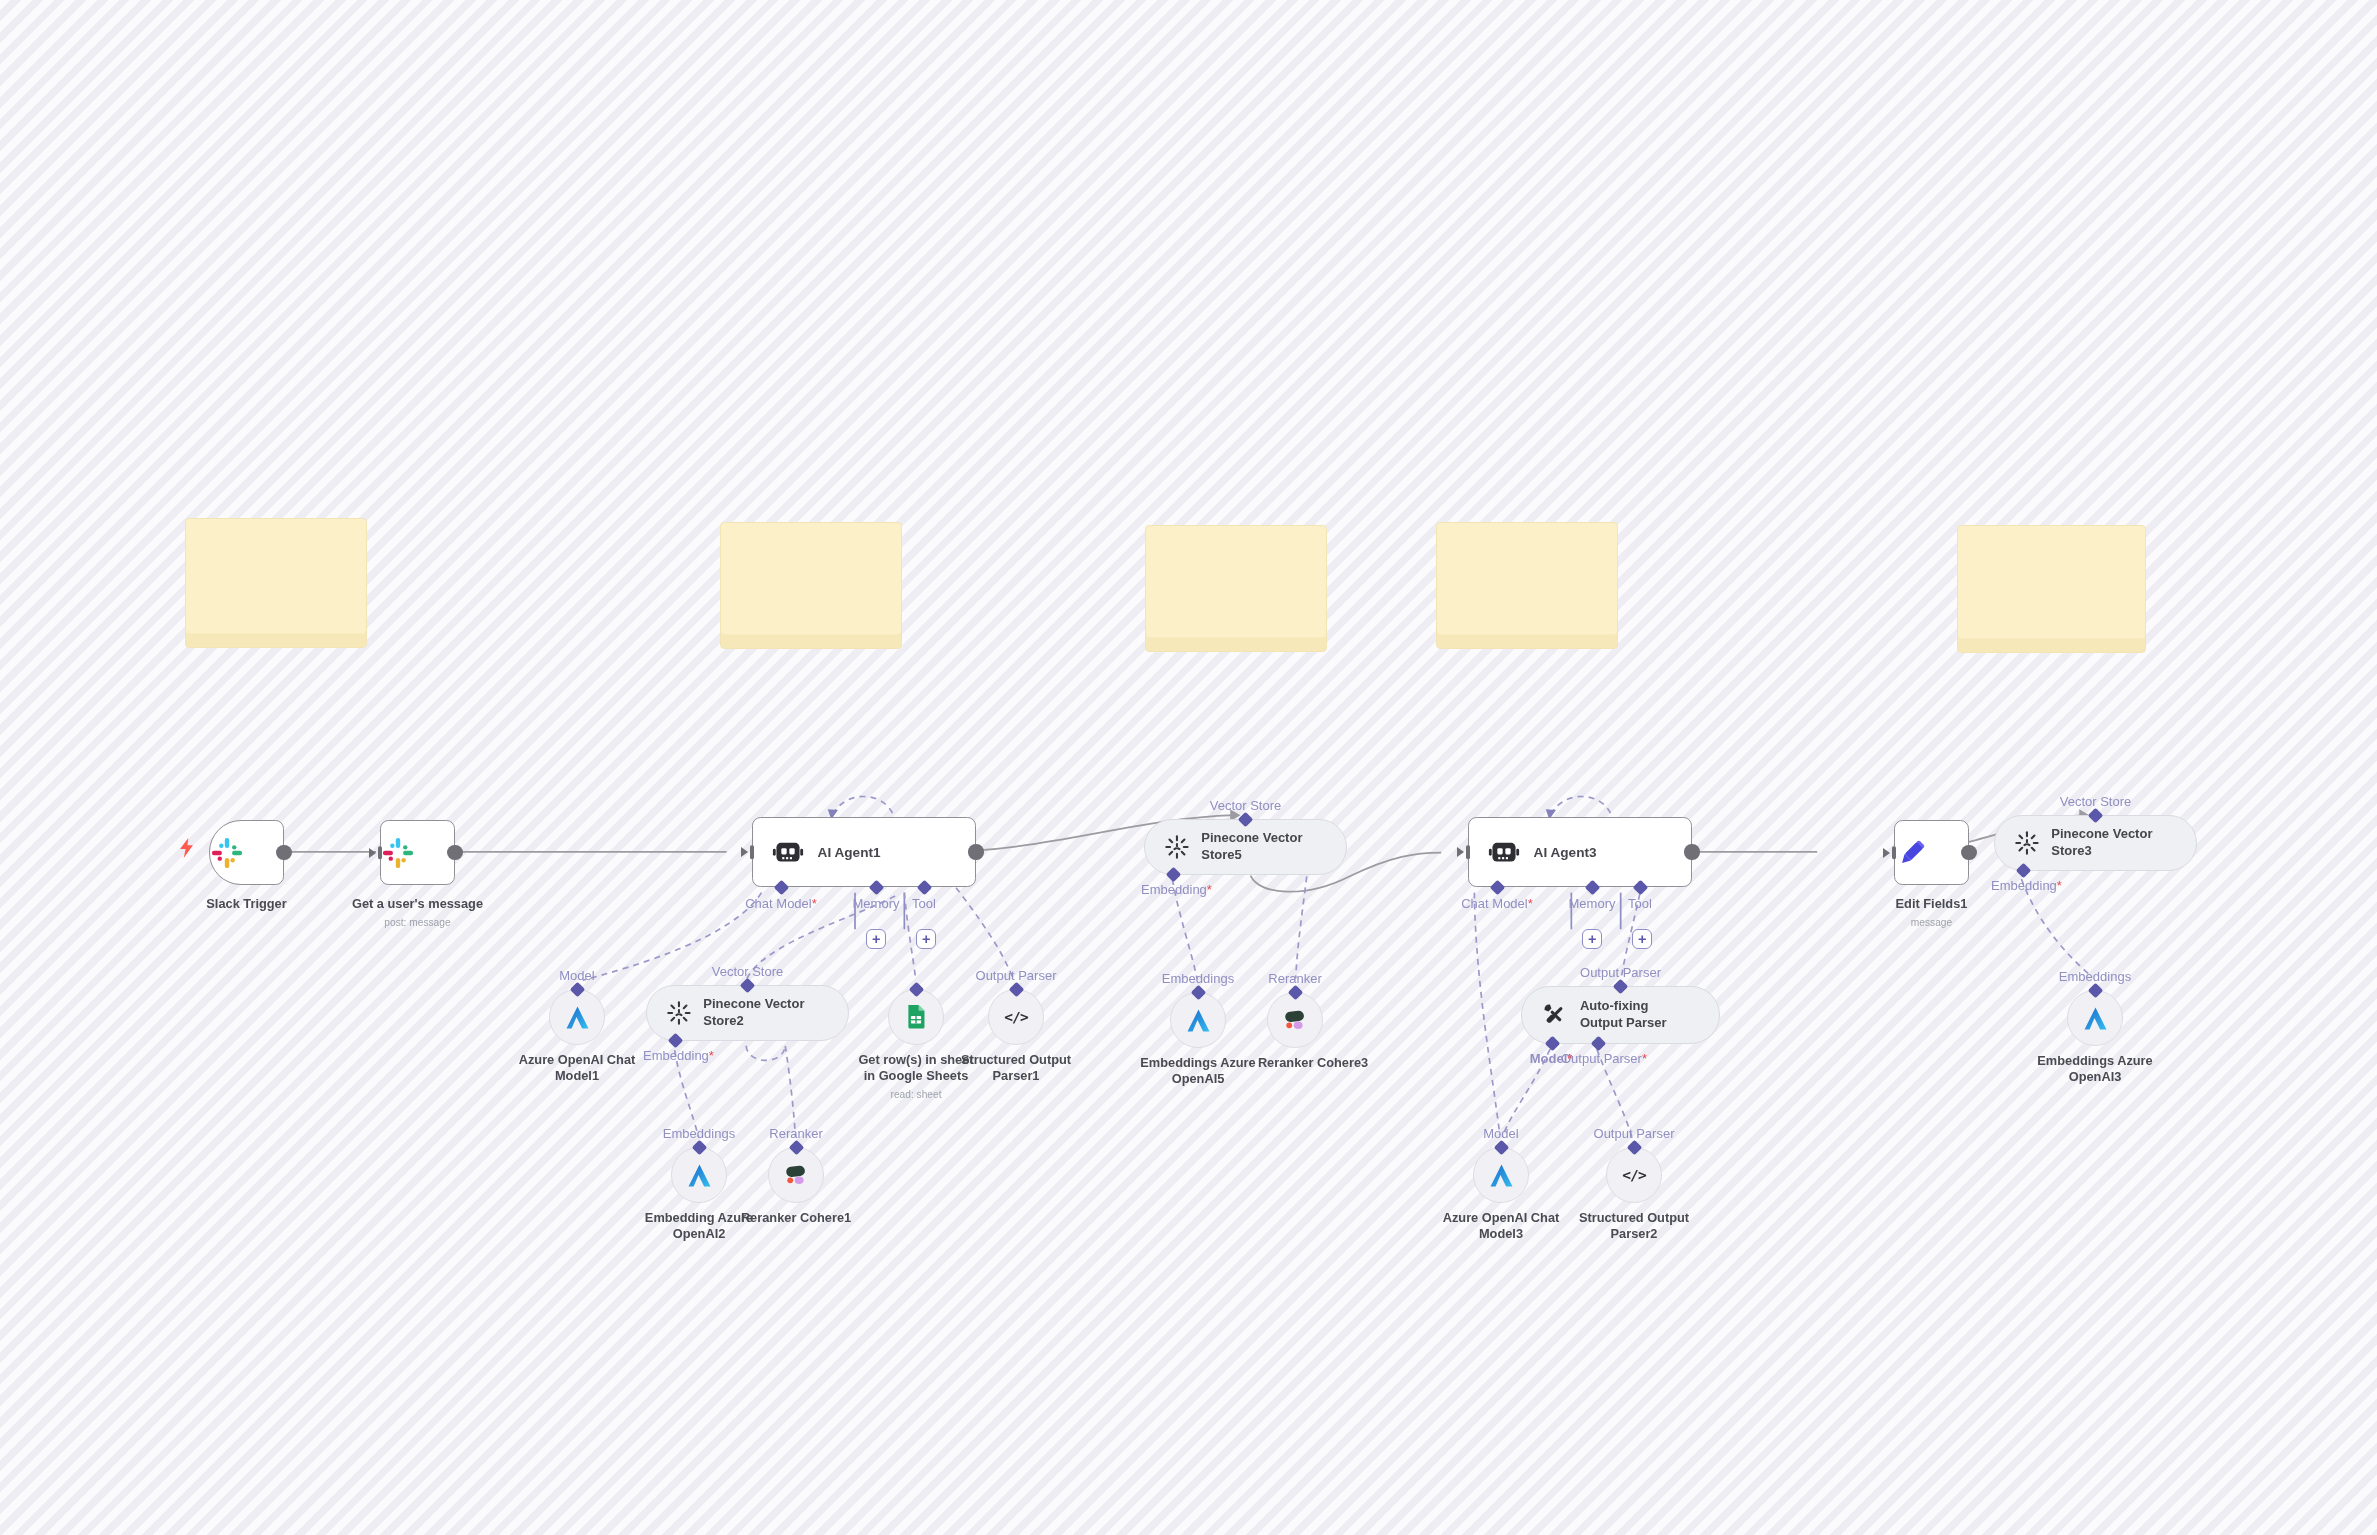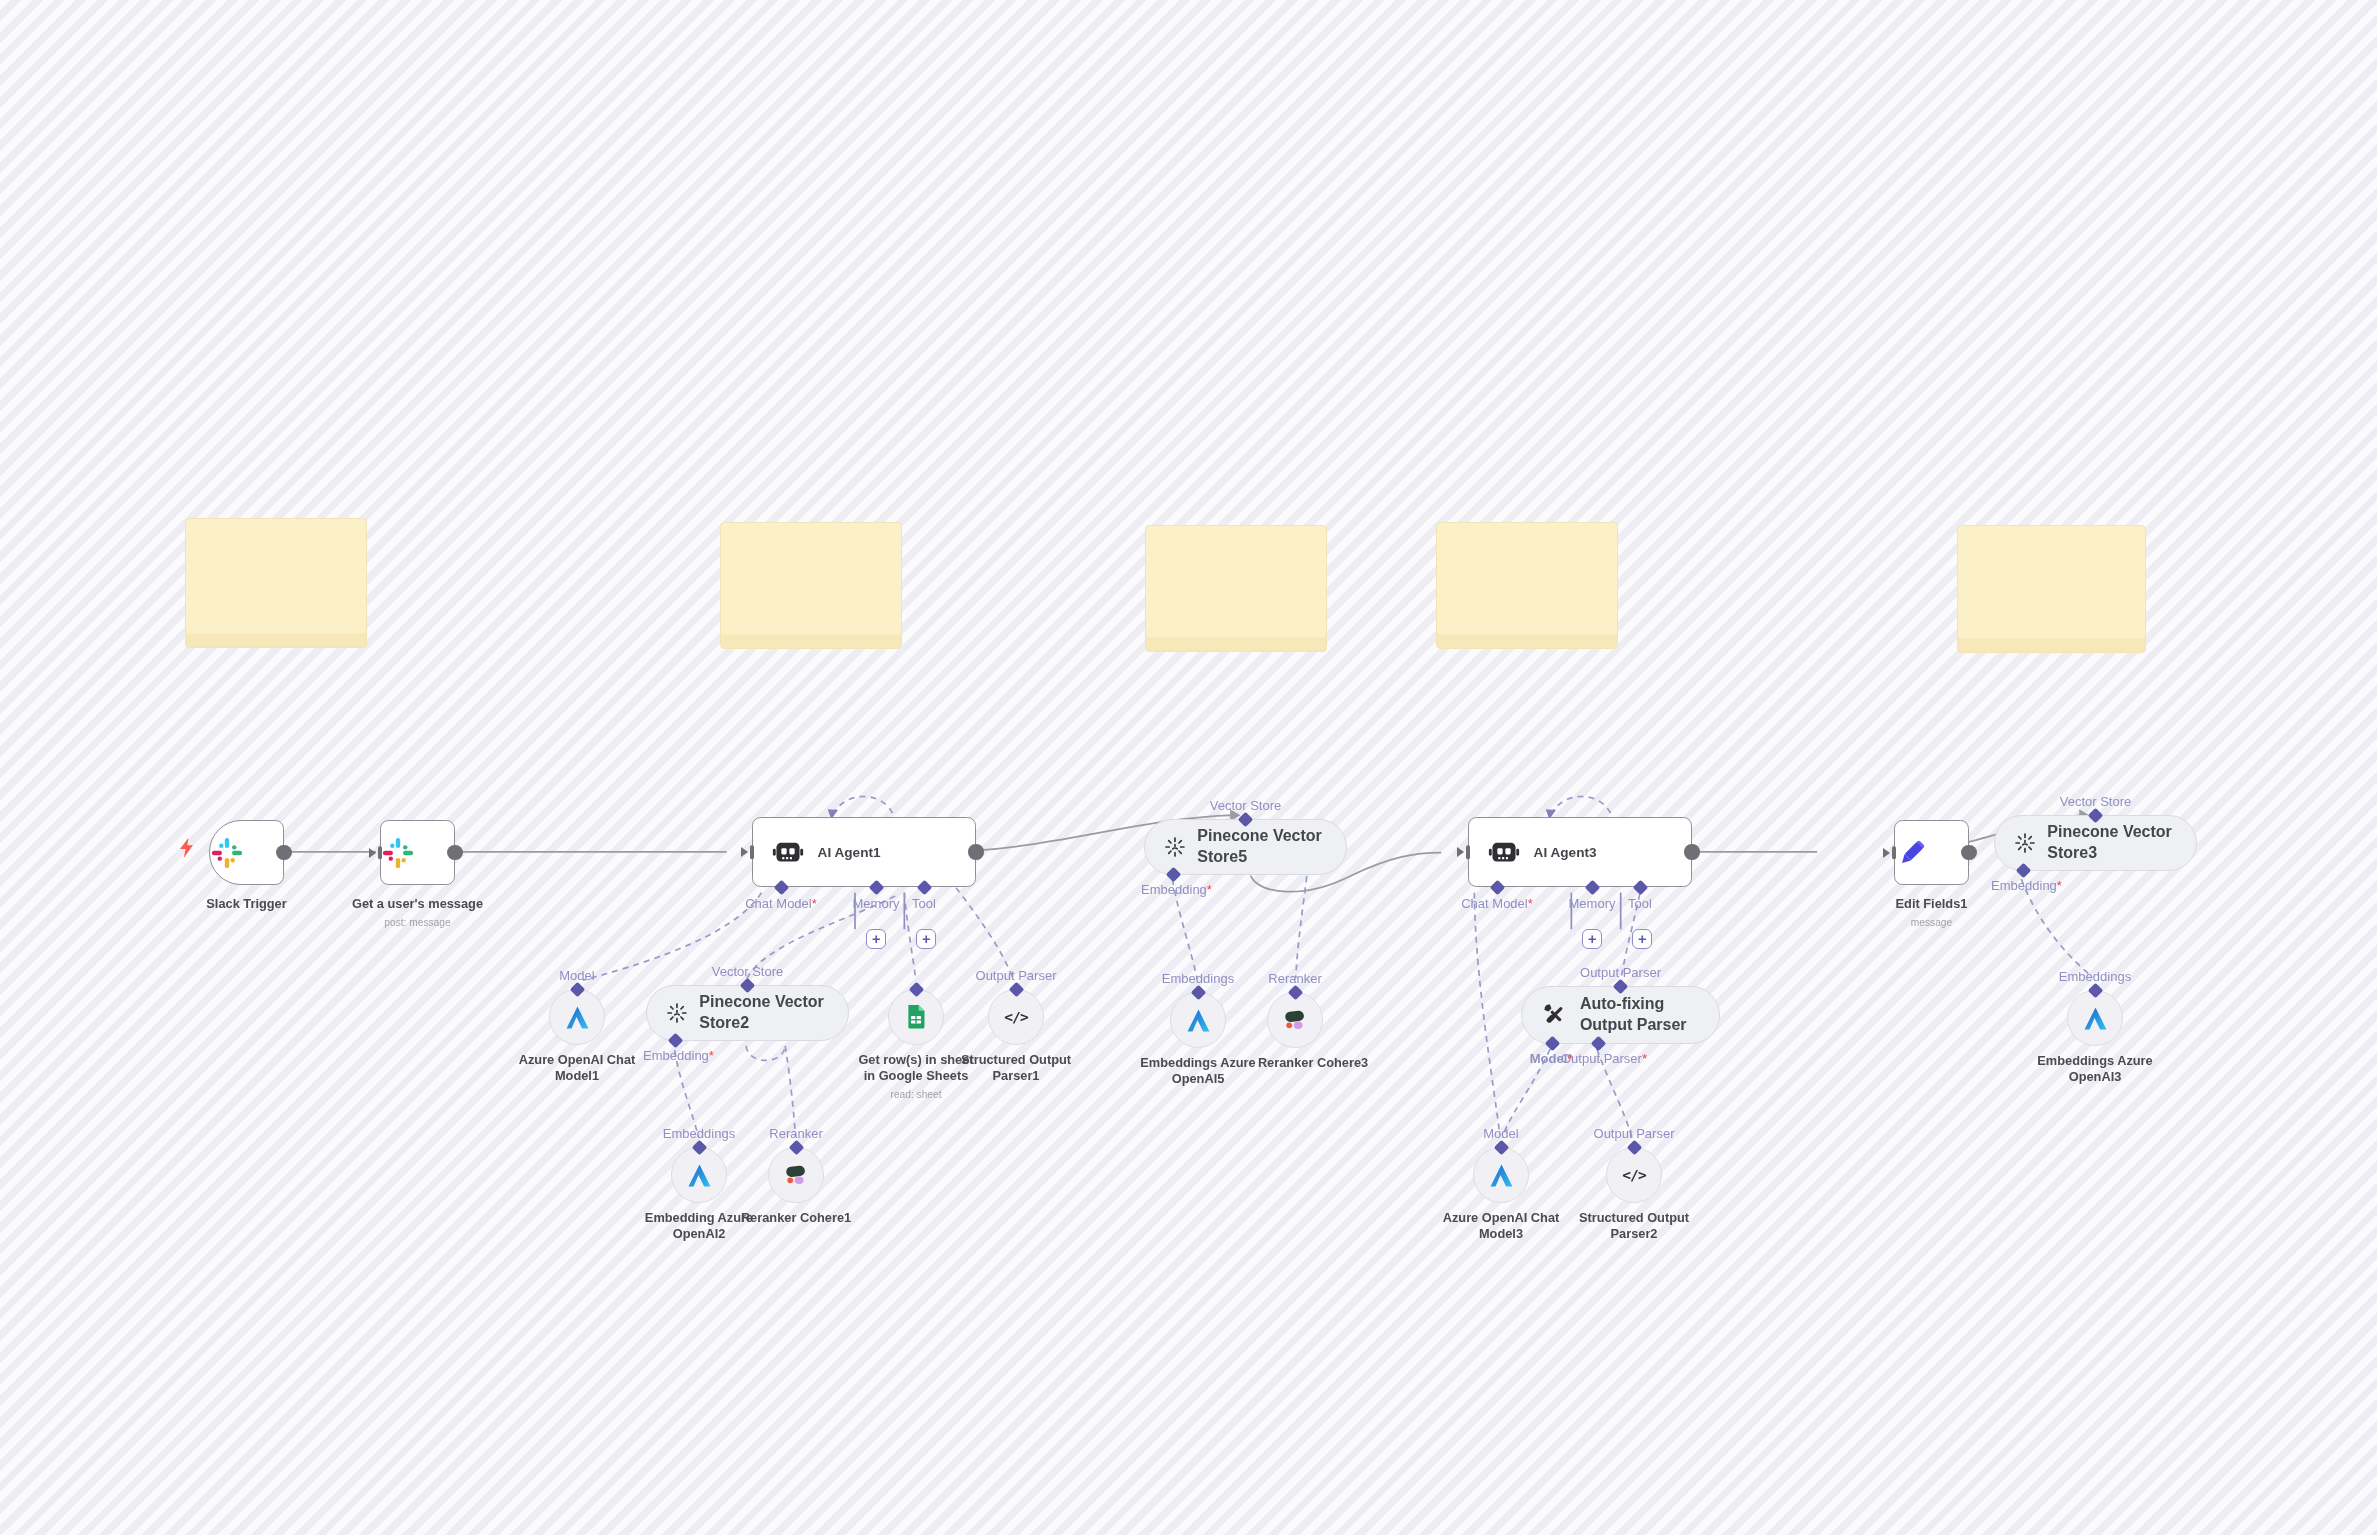--- a/index.html
+++ b/index.html
@@ -18,21 +18,21 @@
     position:absolute;background:#fff;border:1.7px solid #8f8f96;border-radius:8.5px;
     display:flex;align-items:center;justify-content:flex-start;z-index:3;
   }
   .trigger{border-radius:32px 8.5px 8.5px 32px;}
   .agent{justify-content:flex-start;padding-left:19px;gap:13.6px;margin-left:20px;}
   .nm{font-size:13.6px;font-weight:700;color:#45454c;}
   .pill{
     position:absolute;background:#eff0f4;border:1.7px solid #dadbe2;border-radius:31px;
     display:flex;align-items:center;padding-left:20.4px;gap:12px;z-index:3;box-sizing:border-box;
   }
-  .pill .nm{font-size:16px;line-height:1.3;}
+  .pill .nm{font-size:13px;line-height:1.3;}
   .cwrap{position:absolute;width:56px;height:56px;z-index:3;}
   .circle{
     width:56px;height:56px;background:#f1f1f5;border:1.7px solid #dcdce3;border-radius:50%;
     display:flex;align-items:center;justify-content:center;box-sizing:border-box;
   }
   .diamond{
     position:absolute;width:11px;height:11px;background:#5c58a9;border-radius:2.1px;
     transform:rotate(45deg);z-index:4;
   }
   .dtopc{left:50%;top:-6px;margin-left:-5.5px;}

